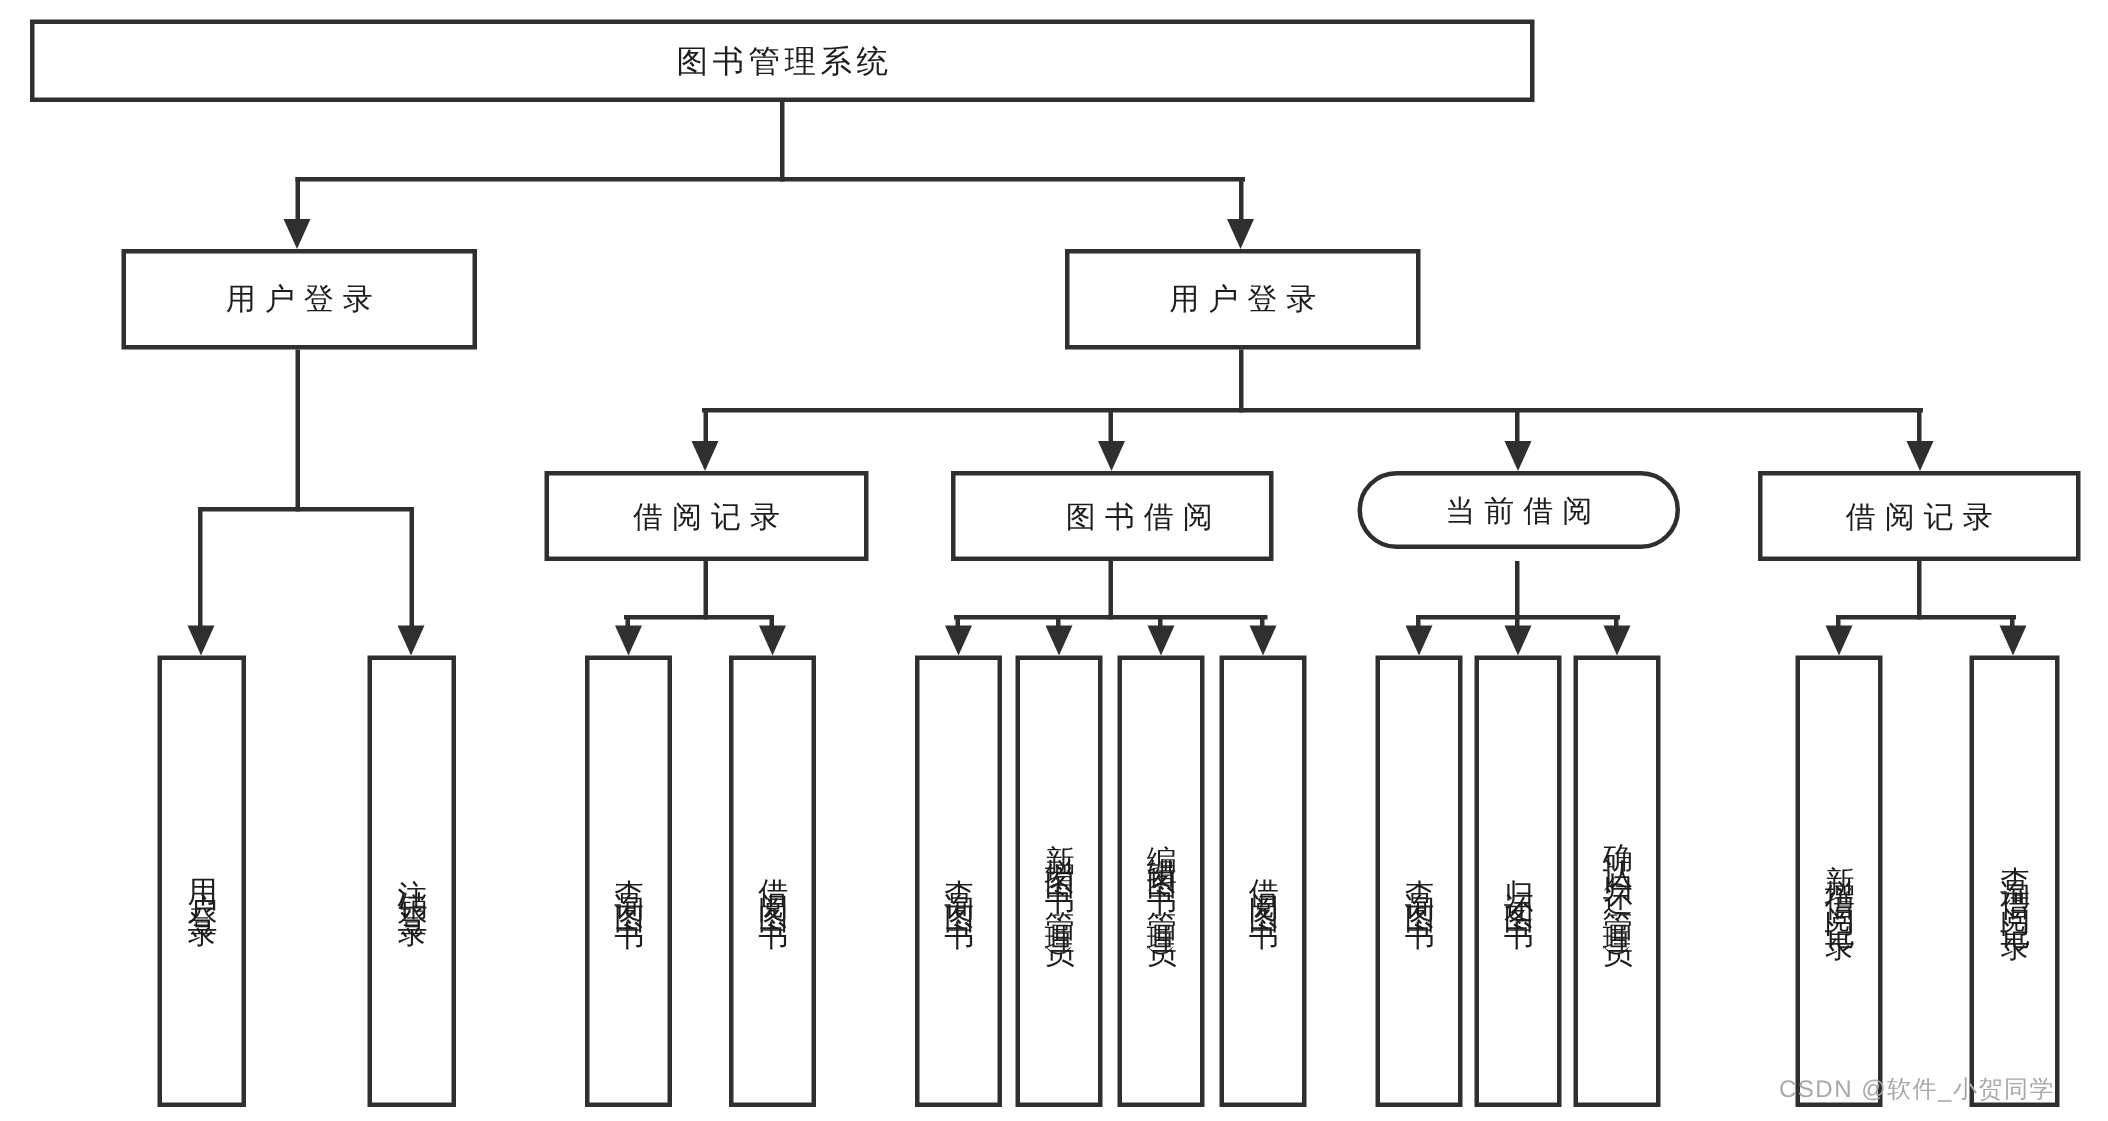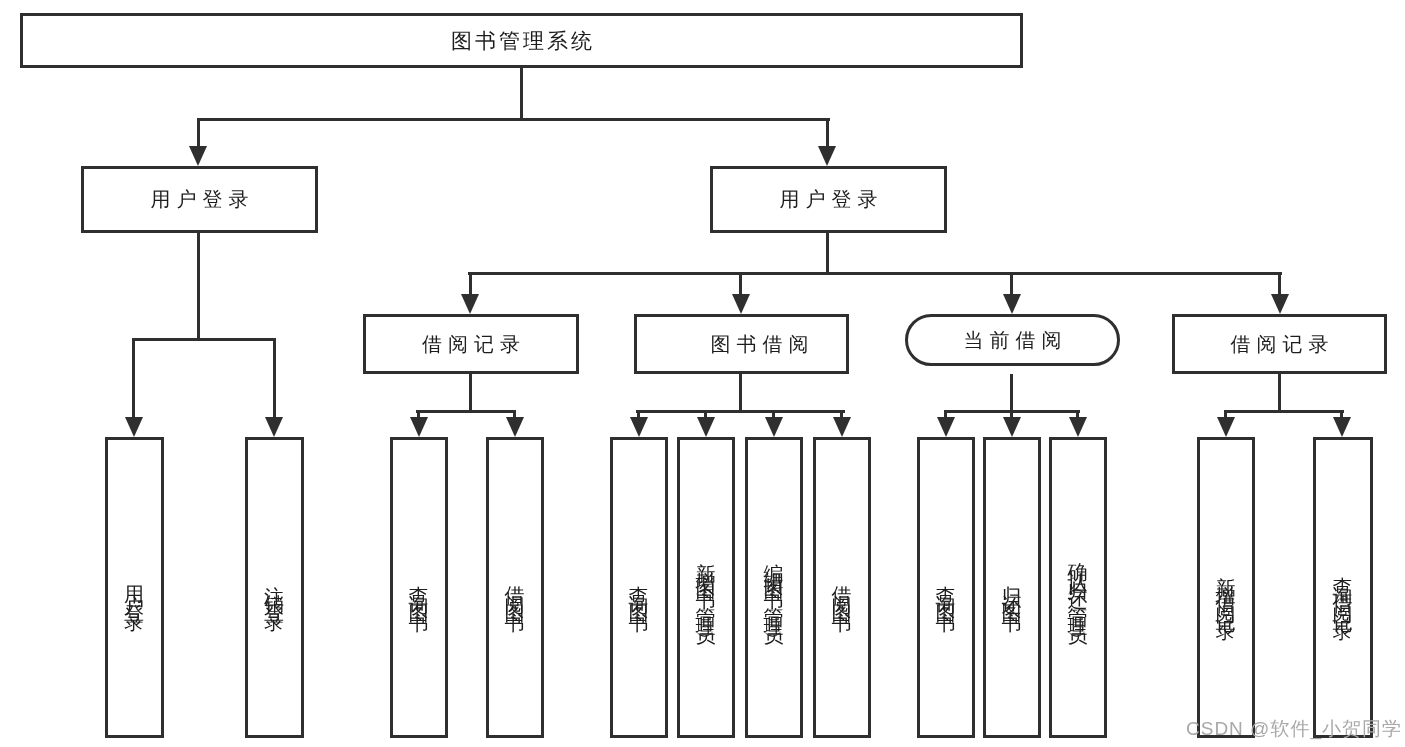--- a/index.html
+++ b/index.html
@@ -48,21 +48,21 @@
   .hline{position:absolute;height:3px;background:var(--line);}
   .arrow{
     position:absolute;width:0;height:0;
     border-left:9px solid transparent;
     border-right:9px solid transparent;
     border-top:20px solid var(--line);
   }
   .watermark{
     position:absolute;
     left:1186px;top:716px;
-    font-size:19px;
+    font-size:16px;
     letter-spacing:1px;
     color:var(--watermark);
     white-space:nowrap;
     z-index:5;
   }
 </style>
 </head>
 <body>
 
 <div id="canvas">

